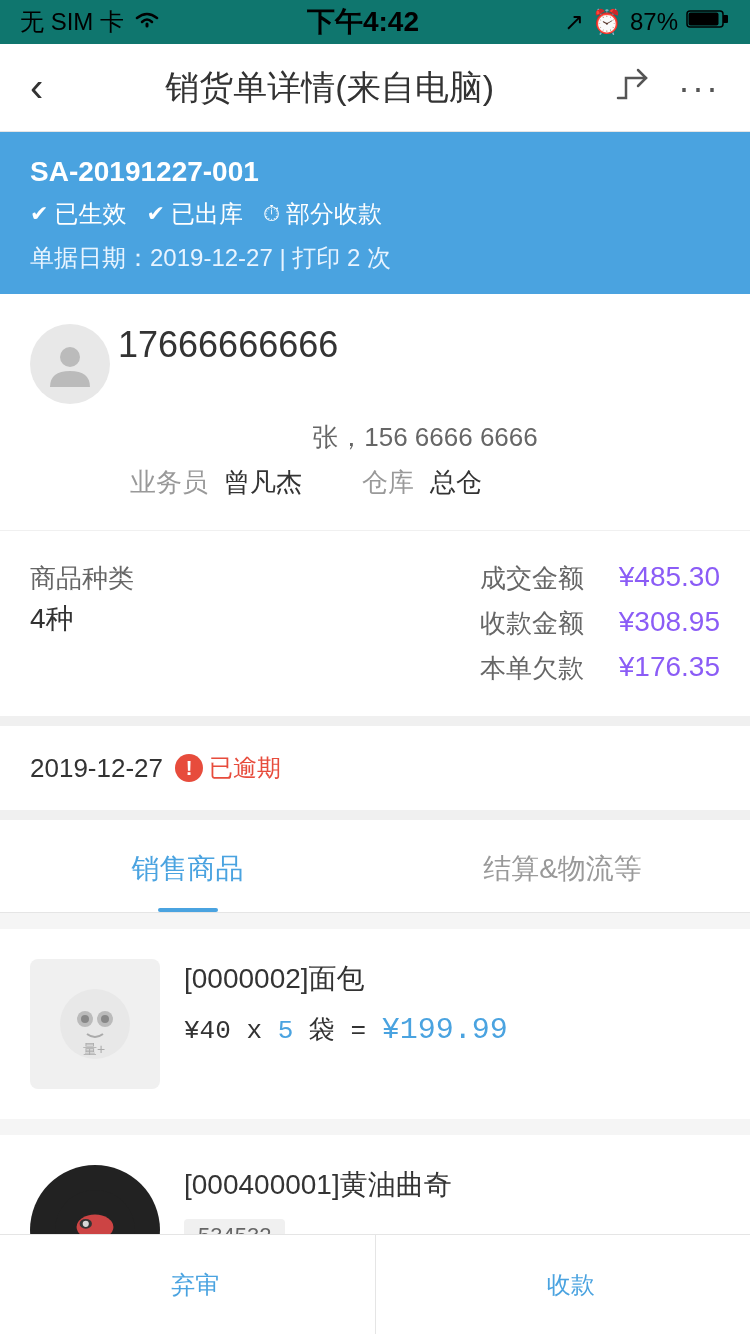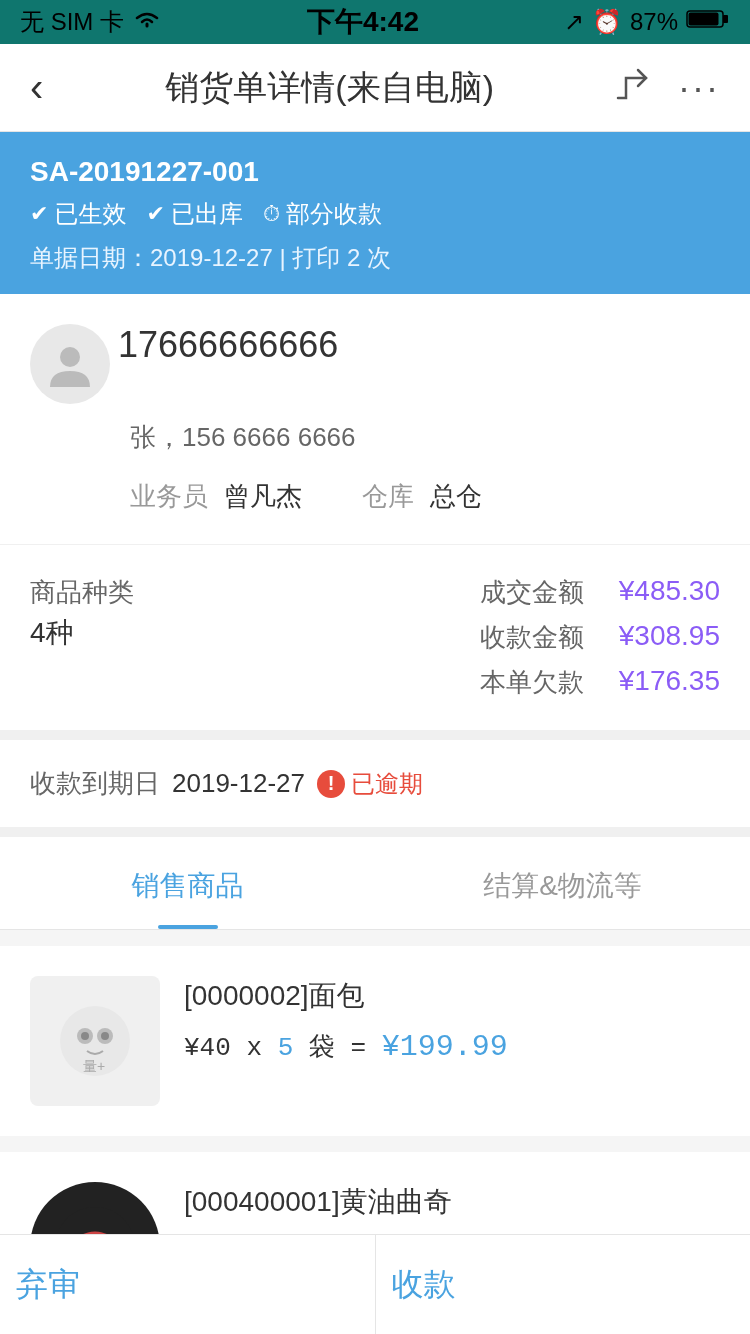--- a/index.html
+++ b/index.html
@@ -106,21 +106,22 @@
     }
     .customer-name {
       font-size: 36px;
       font-weight: 500;
       color: #333;
     }
     .customer-detail {
       font-size: 26px;
       color: #666;
       padding-left: 100px;
-      margin-bottom: 24px;
+      margin-bottom: 10px;
+      text-align: center;
     }
     .customer-meta {
       display: flex;
       align-items: center;
       gap: 60px;
       padding-left: 100px;
     }
     .meta-item {
       display: flex;
       align-items: center;
@@ -280,22 +281,22 @@
       width: 750px;
       height: 100px;
       background: #fff;
       border-top: 1px solid #e5e5e5;
       display: flex;
     }
     .bottom-btn {
       flex: 1;
       display: flex;
       align-items: center;
-      justify-content: flex-start;
-      font-size: 32px;
+      justify-content: center;
+      font-size: 24px;
       cursor: pointer;
       padding-left: 16px;
     }
     .bottom-btn-abandon { color: #4aa3e0; border-right: 1px solid #e5e5e5; }
     .bottom-btn-collect { color: #4aa3e0; }
   </style>
 </head>
 <body>
 
 <div class="status-bar">
@@ -395,21 +396,20 @@
       <span class="stats-row-value">¥308.95</span>
     </div>
     <div class="stats-row">
       <span class="stats-row-label">本单欠款</span>
       <span class="stats-row-value">¥176.35</span>
     </div>
   </div>
 </div>
 
 <div class="due-section">
-  <span class="due-label">收款到期日</span>
   <span class="due-date">2019-12-27</span>
   <div class="overdue-badge">
     <div class="overdue-icon">!</div>
     <span>已逾期</span>
   </div>
 </div>
 
 <div class="tabs-section">
   <div class="tab-item active">
     <span>销售商品</span>

